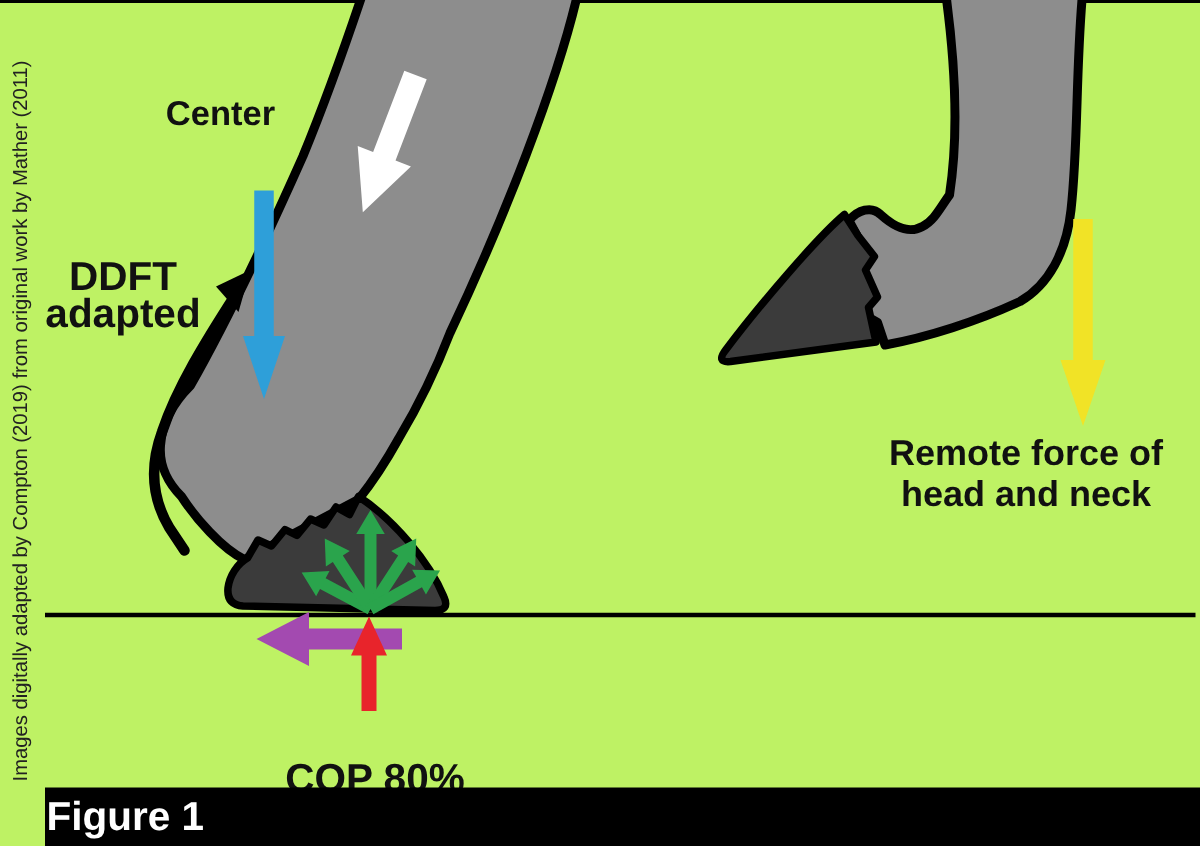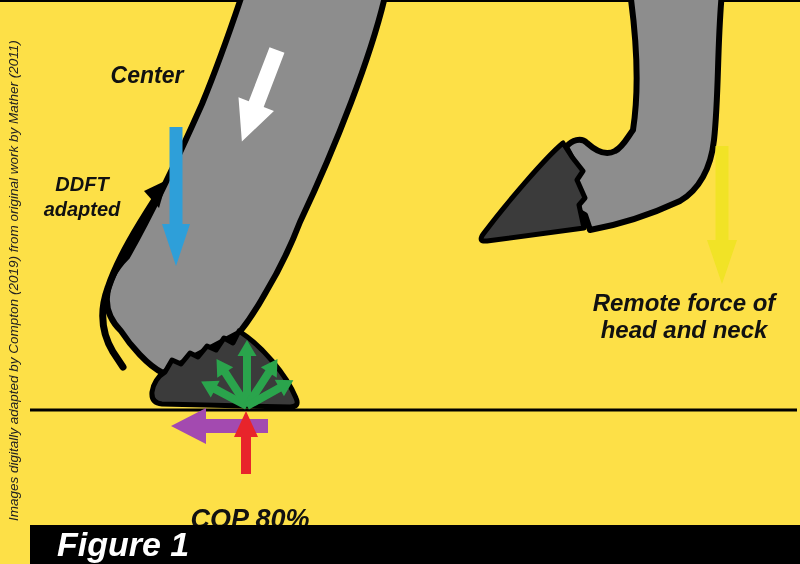--- a/index.html
+++ b/index.html
@@ -1,29 +1,29 @@
 <!DOCTYPE html>
 <html><head>
 <meta charset="utf-8">
 <style>
   html,body{margin:0;padding:0;}
   body{font-family:"Liberation Sans", sans-serif;}
-  .frame{position:relative;width:800px;height:564px;background:#fde047;overflow:hidden;font-style:italic;}
+  .frame{position:relative;width:800px;height:564px;background:#bef264;overflow:hidden;}
   .top-border{position:absolute;left:0;top:0;width:800px;height:2px;background:#000;}
   .art{position:absolute;left:0;top:0;}
   .lbl{position:absolute;color:#111;font-weight:bold;text-align:center;}
   .lbl span{display:block;}
   .lbl-com{left:57px;top:63px;width:180px;font-size:23px;line-height:25px;}
-  .lbl-ddft{left:2px;top:172px;width:160px;font-size:20px;line-height:25px;}
+  .lbl-ddft{left:2px;top:172px;width:160px;font-size:27px;line-height:25px;}
   .lbl-remote{left:554px;top:289px;width:260px;font-size:24px;line-height:27px;}
   .lbl-cop{left:150px;top:504px;width:200px;font-size:27px;line-height:30px;}
   .credit{position:absolute;left:6px;top:521px;transform-origin:0 0;transform:rotate(-90deg);
           white-space:nowrap;font-size:13.5px;color:#222;font-weight:normal;}
   .figbar{position:absolute;left:30px;top:525px;width:770px;height:39px;background:#000;}
-  .figbar .caption{color:#fff;font-weight:bold;font-size:34px;line-height:39px;padding-left:1px;margin-left:26px;}
+  .figbar .caption{color:#fff;font-weight:bold;font-size:27px;line-height:39px;padding-left:1px;}
 </style>
 </head>
 <body>
 
 <div class="frame">
   <div class="top-border"></div>
 
   <svg class="art" width="800" height="564" viewBox="0 0 800 564">
 
     <path stroke="#000" stroke-width="6" stroke-linejoin="round" d="M 243,-8 L 386,-8

